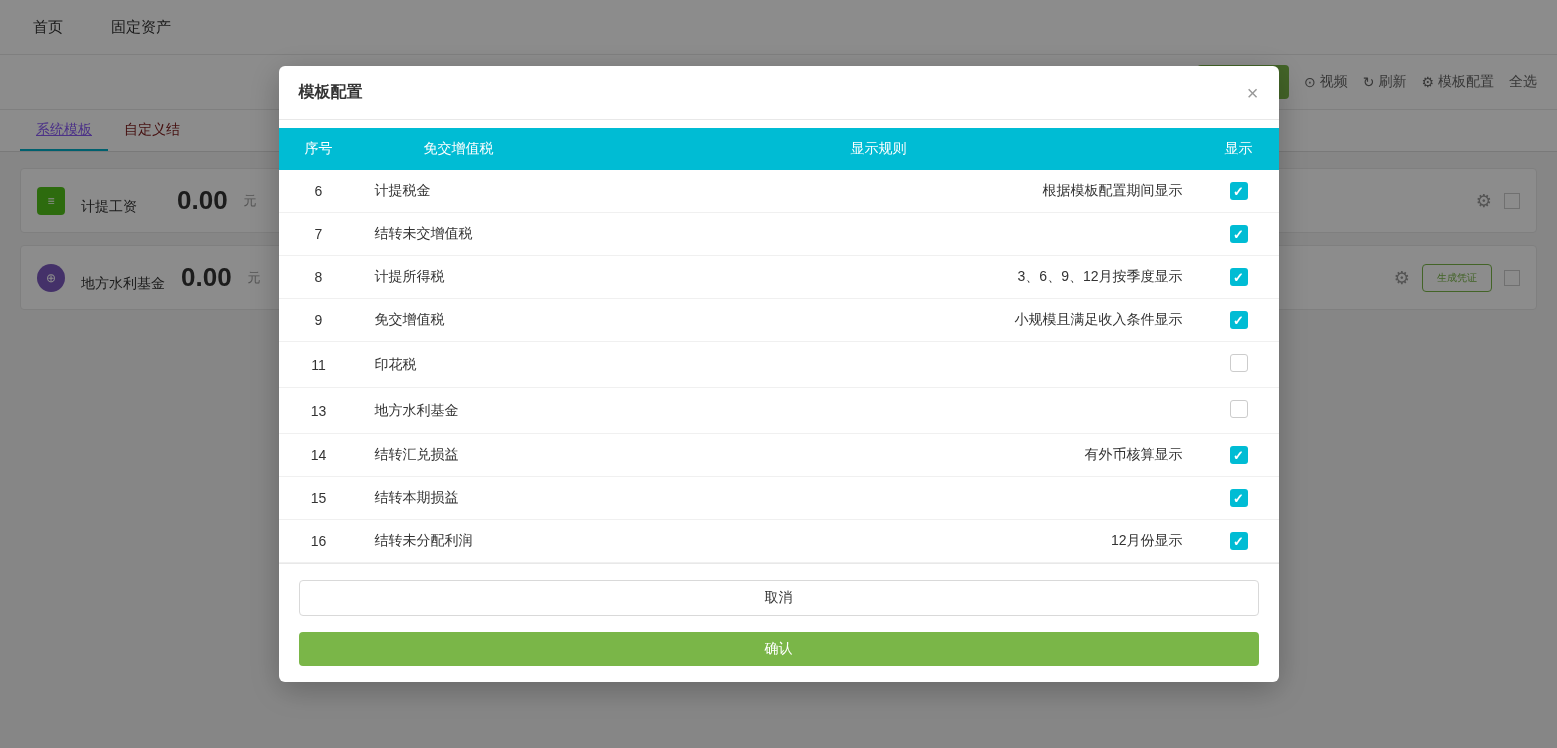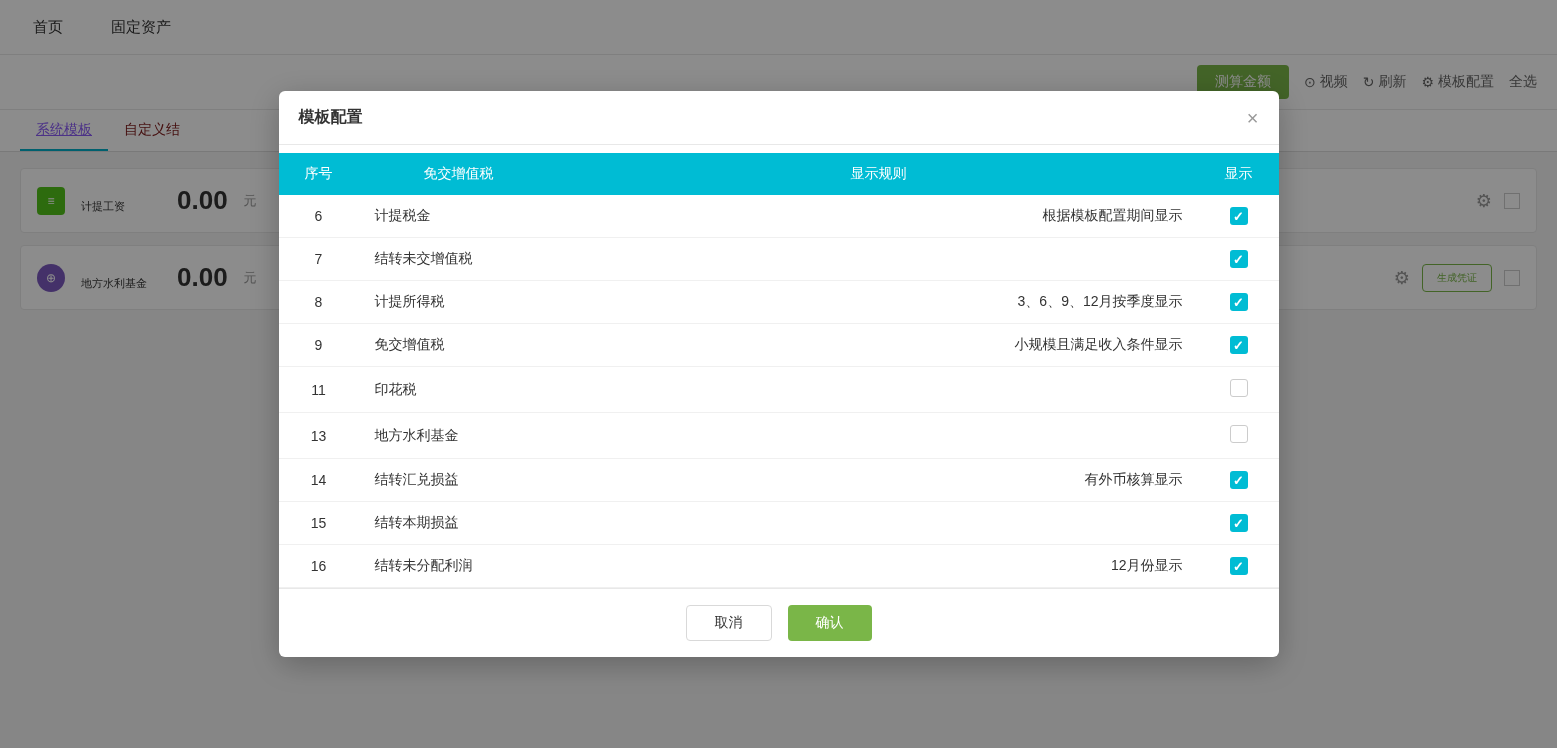--- a/index.html
+++ b/index.html
@@ -125,21 +125,21 @@
       display: flex; align-items: center; justify-content: center;
       color: #fff; font-size: 12px;
     }
     .card-icon-purple {
       width: 28px; height: 28px;
       background: #7c5abf;
       border-radius: 50%;
       display: flex; align-items: center; justify-content: center;
       color: #fff; font-size: 12px;
     }
-    .card-title { font-size: 11px; color: #333; min-width: 80px; margin-top: 12px; }
+    .card-title { font-size: 14px; color: #333; min-width: 80px; margin-top: 12px; }
     .card-amount { font-size: 26px; font-weight: bold; color: #333; }
     .card-actions {
       position: absolute;
       right: 16px;
       display: flex;
       align-items: center;
       gap: 12px;
     }
     .btn-gen-voucher {
       border: 1px solid #7ab648;
@@ -266,20 +266,21 @@
       cursor: pointer;
     }
 
     
     .modal-footer {
       padding: 16px 20px;
       display: flex;
       justify-content: center;
       gap: 16px;
       border-top: 1px solid #e8e8e8;
+      flex-direction: column;
     }
     .btn-cancel {
       background: #fff;
       border: 1px solid #d9d9d9;
       color: #333;
       padding: 8px 28px;
       border-radius: 4px;
       font-size: 14px;
       cursor: pointer;
     }

